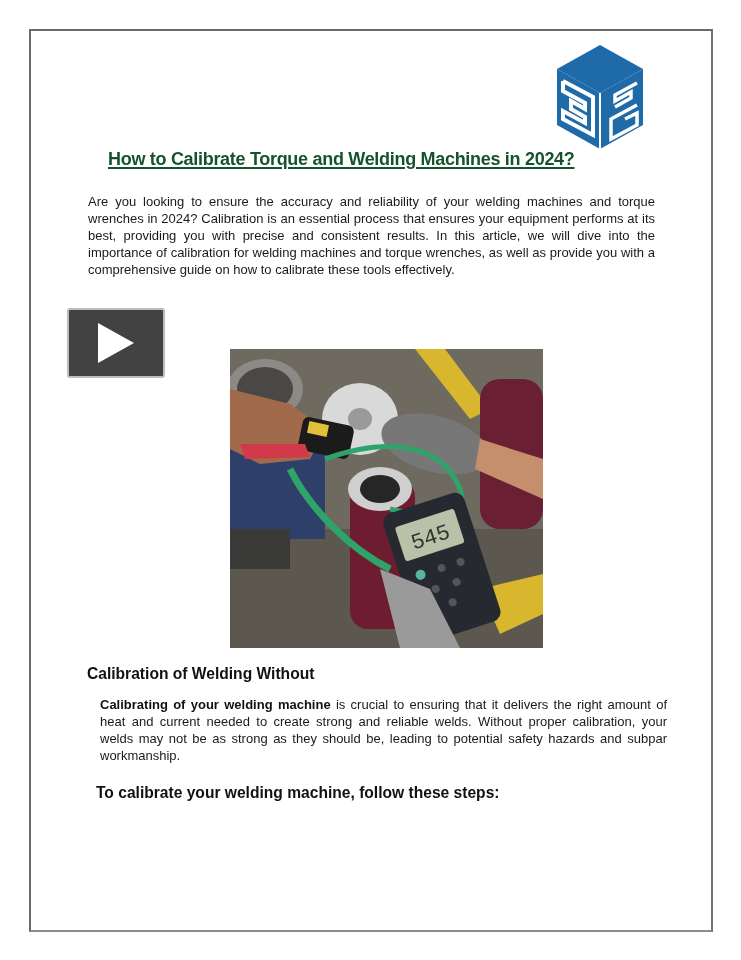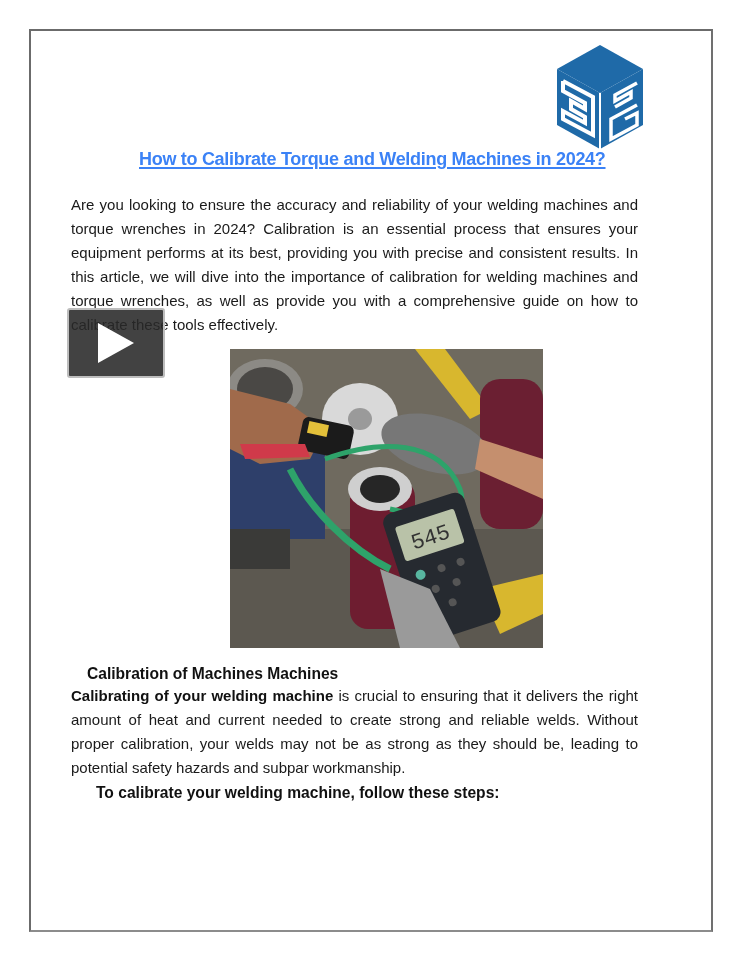--- a/index.html
+++ b/index.html
@@ -37,31 +37,30 @@
     .title {
       position: absolute;
       left: 108px;
       top: 149px;
       width: 524px;
       font-size: 18px;
       font-weight: bold;
       text-decoration: underline;
       text-decoration-thickness: 2px;
       text-underline-offset: 2px;
-      color: #3b82f6;
+      color: #14532d;
       white-space: nowrap;
       letter-spacing: -0.3px;
-      margin-left: 31px;
     }
     .para {
       position: absolute;
-      left: 71px;
+      left: 88px;
       width: 567px;
-      font-size: 15px;
-      line-height: 24px;
+      font-size: 13px;
+      line-height: 17px;
       text-align: justify;
       color: #1a1a1a;
     }
     .intro { top: 193px; }
     .play-overlay {
       position: absolute;
       left: 67px;
       top: 308px;
       width: 98px;
       height: 70px;
@@ -184,17 +183,17 @@
       <circle cx="232" cy="218" r="4" fill="#555"></circle>
       <circle cx="200" cy="236" r="4" fill="#555"></circle>
       <circle cx="222" cy="236" r="4" fill="#555"></circle>
       <circle cx="212" cy="254" r="4" fill="#555"></circle>
     </g>
 
     <polygon points="150,220 200,240 230,299 170,299" fill="#9a9a9a"></polygon>
   </svg>
 </div>
 
-<div class="section-heading">Calibration of Machines Machines</div>
+<div class="section-heading">Calibration of Welding Without</div>
 
-<p class="para section-body" style="margin:0;"><b>Calibrating of your welding machine</b><span> is crucial to ensuring that it delivers the right amount of heat and current needed to create strong and reliable welds. Without proper calibration, your welds may not be as strong as they should be, leading to potential safety hazards and subpar workmanship.</span></p>
+<p class="para section-body" style="margin:12px;"><b>Calibrating of your welding machine</b><span> is crucial to ensuring that it delivers the right amount of heat and current needed to create strong and reliable welds. Without proper calibration, your welds may not be as strong as they should be, leading to potential safety hazards and subpar workmanship.</span></p>
 
 <div class="steps-heading">To calibrate your welding machine, follow these steps:</div>
 
 </body></html>

